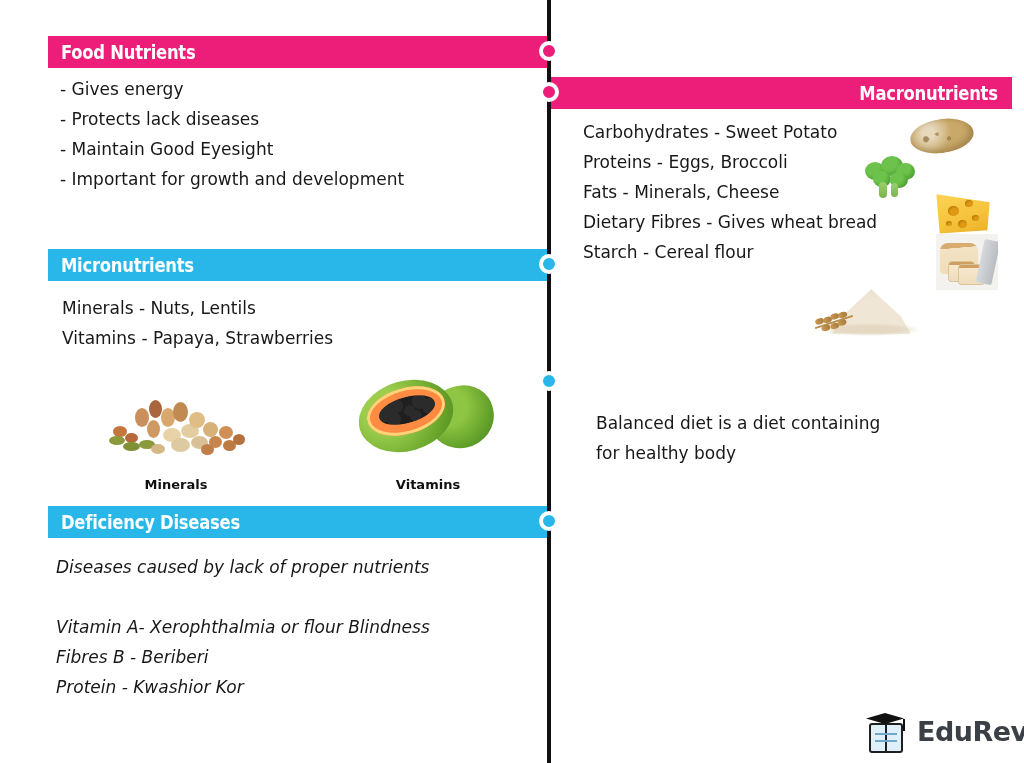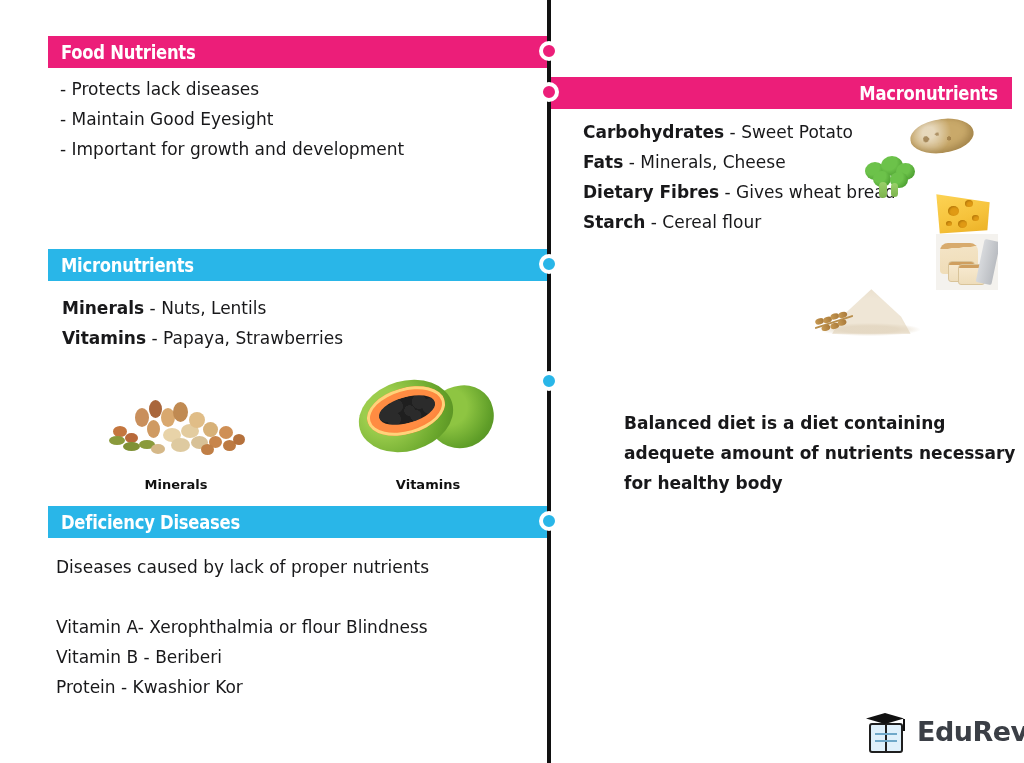--- a/index.html
+++ b/index.html
@@ -79,21 +79,21 @@
   .body-text {
     position: absolute;
     font-family: "DejaVu Sans", sans-serif;
     font-size: 17px;
     color: #18181a;
     line-height: 30px;
     z-index: 2;
   }
   .body-text .row { white-space: nowrap; }
   .body-text .term {
-    font-weight: bold;
+    font-weight: normal;
   }
   .spacer-row { height: 30px; }
 
   .caption {
     position: absolute;
     font-family: "DejaVu Sans", sans-serif;
     font-weight: bold;
     font-size: 13px;
     color: #111111;
     text-align: center;
@@ -297,35 +297,41 @@
 <div id="canvas">
 
   <div class="spine"></div>
 
   <div class="bar pink left" style="left:48px; top:36px; width:501px;">
     <span class="bar-label">Food Nutrients</span>
   </div>
   <div class="dot pink" style="left:539px; top:41px;"></div>
 
   <div class="body-text" style="left:60px; top:74px;">
+    <div class="row">- Gives energy</div>
     <div class="row">- Protects lack diseases</div>
     <div class="row">- Maintain Good Eyesight</div>
     <div class="row">- Important for growth and development</div>
   </div>
 
   <div class="bar pink right" style="left:549px; top:77px; width:463px;">
     <span class="bar-label">Macronutrients</span>
   </div>
   <div class="dot blue" style="left:539px; top:82px; background:#ec1e79;"></div>
 
   <div class="body-text" style="left:583px; top:117px;">
     <div class="row">
       <span class="term">Carbohydrates</span>
       <span>-</span>
       <span>Sweet Potato</span>
+    </div>
+    <div class="row">
+      <span class="term">Proteins</span>
+      <span>-</span>
+      <span>Eggs, Broccoli</span>
     </div>
     <div class="row">
       <span class="term">Fats</span>
       <span>-</span>
       <span>Minerals, Cheese</span>
     </div>
     <div class="row">
       <span class="term">Dietary Fibres</span>
       <span>-</span>
       <span>Gives wheat bread</span>
@@ -428,36 +434,35 @@
     <div class="half"></div>
     <div class="flesh"></div>
     <div class="seeds"></div>
   </div>
 
   <div class="caption" style="left:116px; top:477px; width:120px;">Minerals</div>
   <div class="caption" style="left:368px; top:477px; width:120px;">Vitamins</div>
 
   <div class="dot blue" style="left:539px; top:371px;"></div>
 
-  <div class="body-text" style="left:624px; top:408px;font-weight:bold;">
+  <div class="body-text" style="left:596px; top:408px;">
     <div class="row">Balanced diet is a diet containing</div>
-    <div class="row">adequete amount of nutrients necessary</div>
     <div class="row">for healthy body</div>
   </div>
 
   <div class="bar blue left" style="left:48px; top:506px; width:501px;">
     <span class="bar-label">Deficiency Diseases</span>
   </div>
   <div class="dot blue" style="left:539px; top:511px;"></div>
 
-  <div class="body-text" style="left:56px; top:552px;">
+  <div class="body-text" style="left:56px; top:552px;font-style:italic;">
     <div class="row">Diseases caused by lack of proper nutrients</div>
     <div class="row spacer-row"></div>
     <div class="row">Vitamin A- Xerophthalmia or flour Blindness</div>
-    <div class="row">Vitamin B - Beriberi</div>
+    <div class="row">Fibres B - Beriberi</div>
     <div class="row">Protein - Kwashior Kor</div>
   </div>
 
   <div class="logo" style="left:864px; top:710px;">
     <div class="logo-mark">
       <div class="book"></div>
       <div class="cap"></div>
       <div class="tassel"></div>
     </div>
     <div class="logo-text">EduRev</div>

